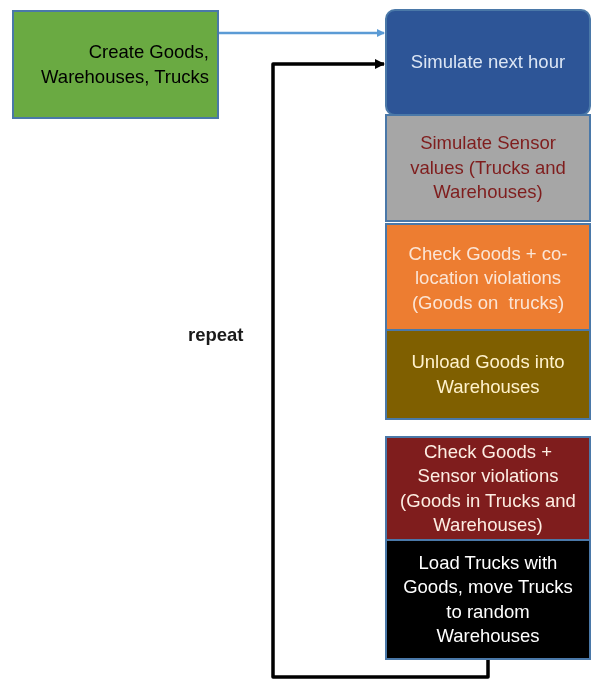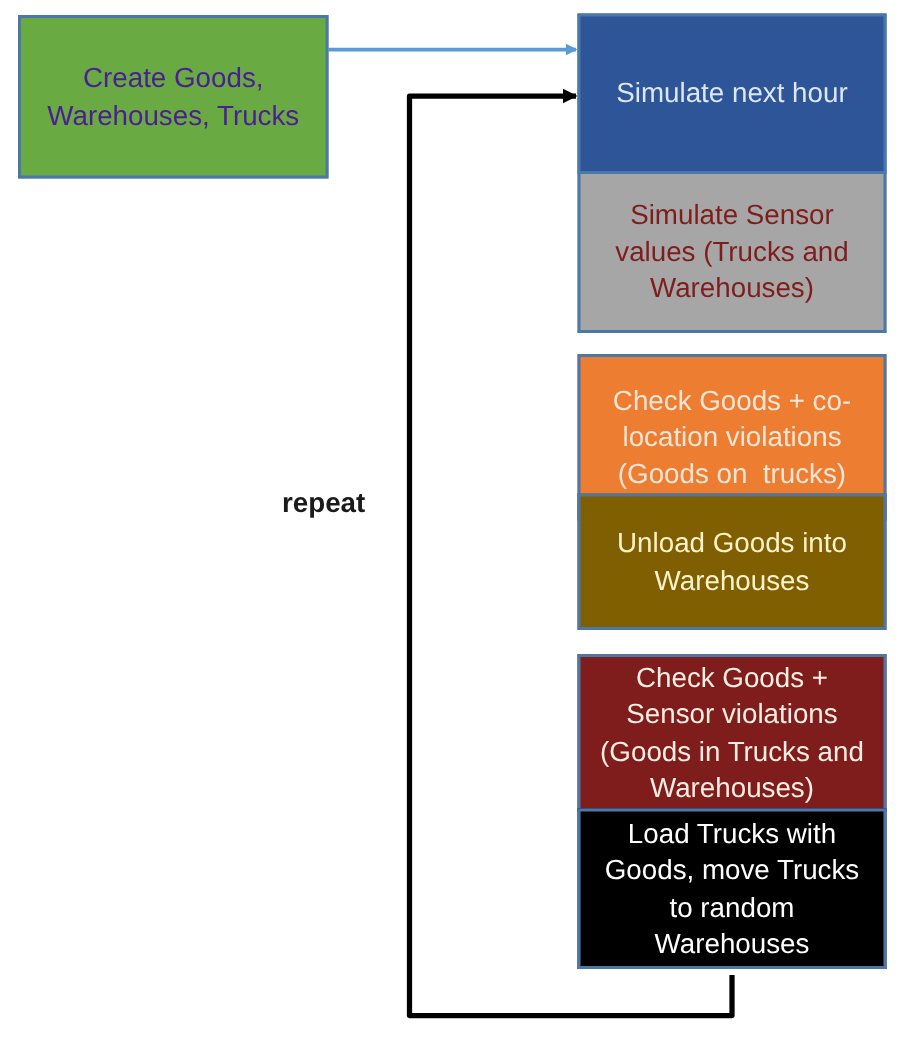--- a/index.html
+++ b/index.html
@@ -2,30 +2,30 @@
 <html><head>
 <meta charset="utf-8">
 <style>
   html, body { margin: 0; padding: 0; background: #ffffff; }
   body { width: 607px; height: 696px; position: relative; overflow: hidden;
          font-family: "Liberation Sans", sans-serif; }
   .box { position: absolute; display: flex; align-items: center; justify-content: center;
          text-align: center; box-sizing: border-box; font-size: 18.5px; line-height: 24.5px;
          padding: 0 8px; }
   #start { left: 12px; top: 10px; width: 207px; height: 109px; background: #6aaa42;
-           border: 2px solid #4a78a8; color: #4c1d95; }
+           border: 2px solid #4a78a8; color: #000000; text-align: right; }
   .step { position: absolute; left: 385px; width: 206px; box-sizing: border-box;
           border: 2px solid #4a78a8; display: flex; align-items: center; justify-content: center;
           text-align: center; font-size: 18.5px; line-height: 24.5px; padding: 0 6px; }
-  #s0 { top: 9px;   height: 107px; background: #2d5597; color: #dce6f4; }
+  #s0 { top: 9px;   height: 107px; background: #2d5597; color: #dce6f4; border-radius: 10px; }
   #s1 { top: 114px; height: 108px; background: #a6a6a6; color: #7f1d1d; }
-  #s2 { top: 236px; height: 111px; background: #ed7d31; color: #fbe5d6; }
+  #s2 { top: 223px; height: 111px; background: #ed7d31; color: #fbe5d6; }
   #s3 { top: 329px; height: 91px; background: #7f5f00; color: #fff2cc; }
   #s4 { top: 436px; height: 105px; background: #7f1d1d; color: #fdeee3; }
-  #s5 { top: 539px; height: 107px; background: #000000; color: #ffffff; }
+  #s5 { top: 539px; height: 121px; background: #000000; color: #ffffff; }
   #repeat { position: absolute; left: 188px; top: 324px; font-size: 18.5px; color: #1a1a1a; font-weight: bold; }
   svg#arrows { position: absolute; left: 0; top: 0; }
 </style>
 </head>
 <body>
 
 <svg id="arrows" width="607" height="696">
   <defs>
     <marker id="ahBlue" markerWidth="8" markerHeight="8" refX="7" refY="4" orient="auto" markerUnits="userSpaceOnUse">
       <path d="M0,0 L8,4 L0,8 Z" fill="#5b9bd5"></path>

